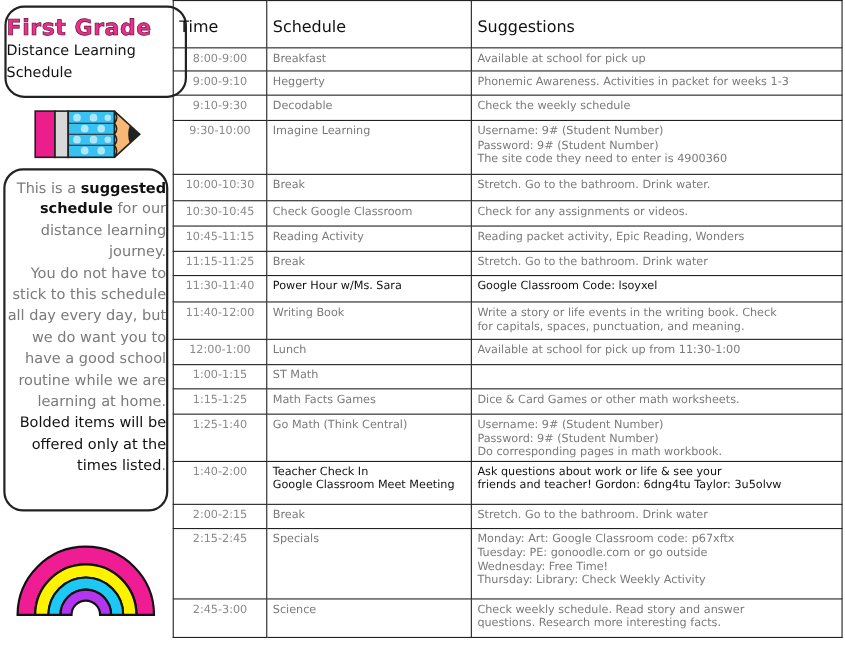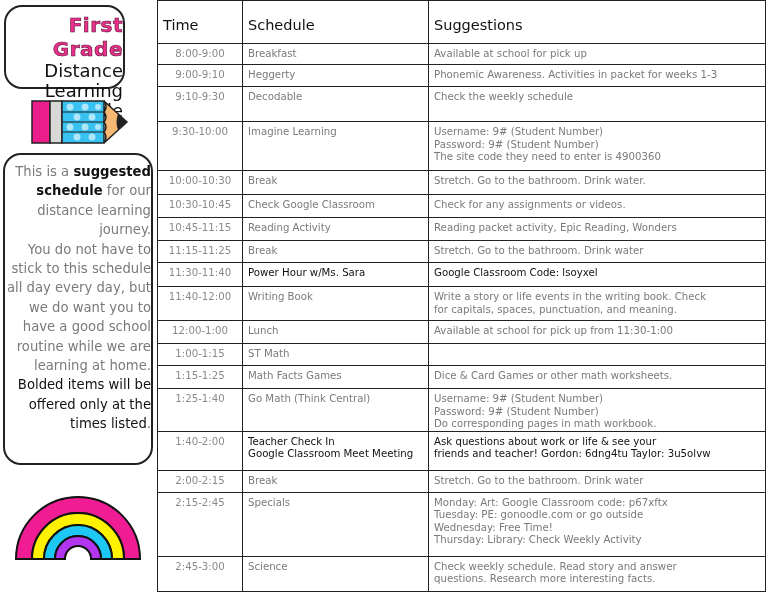--- a/index.html
+++ b/index.html
@@ -1,24 +1,24 @@
 <!DOCTYPE html>
 <html><head>
 <meta charset="utf-8">
 <style>
   html, body { margin:0; padding:0; background:#ffffff; }
   body { width:768px; height:594px; position:relative; overflow:hidden;
          font-family:"DejaVu Sans", sans-serif; color:#7a7a7a; }
 
   
-  .title-box { position:absolute; left:4px; top:5px; width:121px; height:84px;
-               border:2px solid #222; border-radius:18px; text-align:right; box-sizing:border-box; }
+  .title-box { position:absolute; left:4px; top:5px; width:166px; height:84px;
+               border:2px solid #222; border-radius:18px; text-align:left; box-sizing:border-box; }
   .title-main { color:#e8318a; font-weight:bold; font-size:20px; margin-top:6px; letter-spacing:0.5px;
                 -webkit-text-stroke:0.6px #5a0a30; font-family:"DejaVu Sans", sans-serif; }
-  .title-sub { color:#111; font-size:18px; line-height:20px; font-family:"DejaVu Sans", sans-serif; }
+  .title-sub { color:#111; font-size:13px; line-height:20px; font-family:"DejaVu Sans", sans-serif; }
 
   .pencil { position:absolute; left:30px; top:99px; width:100px; height:46px; }
 
   .note-box { position:absolute; left:3px; top:153px; width:150px; height:312px;
               border:2px solid #222; border-radius:18px; box-sizing:border-box;
               text-align:right; font-size:13.2px; line-height:19.4px; color:#7a7a7a;
               padding-top:7px; font-family:"DejaVu Sans", sans-serif; }
   .note-box b { color:#111; font-weight:bold; }
   .note-box .dark { color:#111; }
 
@@ -104,21 +104,21 @@
           <span class="line">Available at school for pick up</span>
         </td>
       </tr>
       <tr style="height: 22px;">
         <td class="time">9:00-9:10</td>
         <td class="act">Heggerty</td>
         <td class="sugg">
           <span class="line">Phonemic Awareness. Activities in packet for weeks 1-3</span>
         </td>
       </tr>
-      <tr style="height: 35px;">
+      <tr style="height: 23px;">
         <td class="time">9:10-9:30</td>
         <td class="act">Decodable</td>
         <td class="sugg">
           <span class="line">Check the weekly schedule</span>
         </td>
       </tr>
       <tr style="height: 49px;">
         <td class="time">9:30-10:00</td>
         <td class="act">Imagine Learning</td>
         <td class="sugg">

